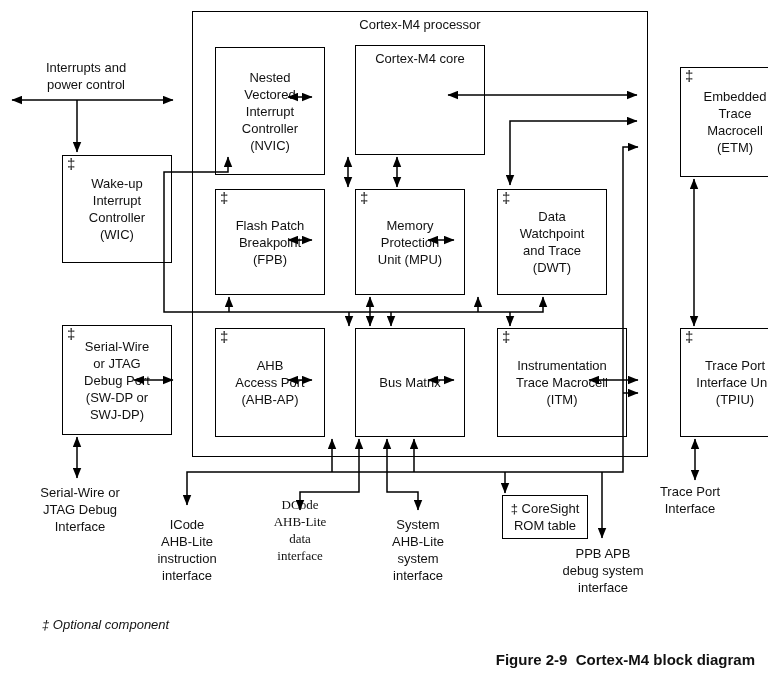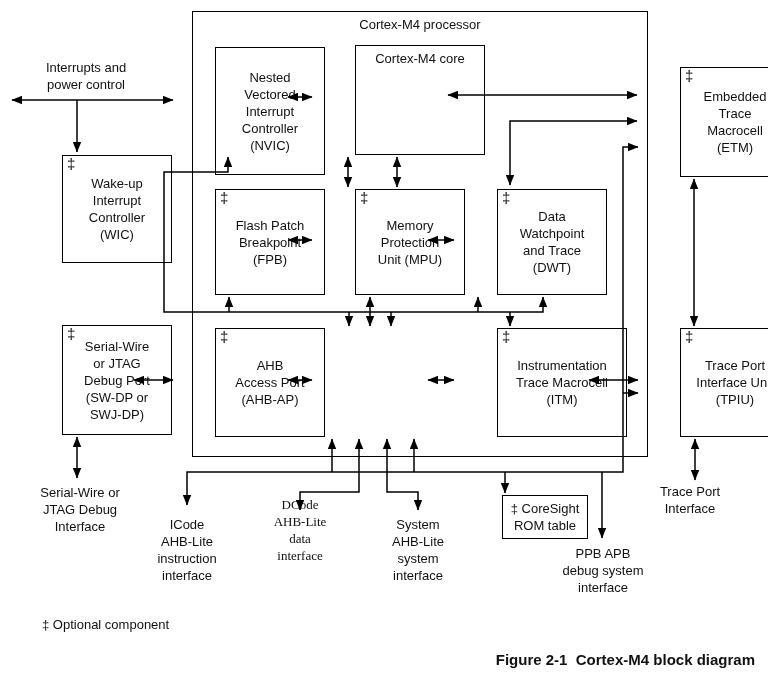--- a/index.html
+++ b/index.html
@@ -9,21 +9,21 @@
     color:#111111;font-size:13px;line-height:17px;overflow:hidden;
   }
   .box{position:absolute;border:1.5px solid #000;background:#fff;box-sizing:border-box;margin-left:40px;}
   .box-text{
     position:absolute;inset:0;display:flex;align-items:center;justify-content:center;
     text-align:center;white-space:pre-line;
   }
   .box-title{position:absolute;top:4px;left:0;width:100%;text-align:center;}
   .dagger{position:absolute;top:0px;left:4px;font-size:15px;line-height:16px;}
   .lbl{position:absolute;text-align:center;white-space:pre-line;}
-  .lbl-left{text-align:left;}
+  .lbl-left{text-align:left;font-style:italic;}
   #caption{
     position:absolute;left:435px;top:651px;width:320px;text-align:right;
     font-weight:bold;font-size:15px;white-space:pre;
   }
   svg.wires{position:absolute;left:0;top:0;pointer-events:none;}
   svg.wires line, svg.wires polyline{stroke:#000;stroke-width:1.5;fill:none;}
 </style>
 </head>
 <body>
 
@@ -80,20 +80,23 @@
 Debug Port
 (SW-DP or
 SWJ-DP)</div>
   </div>
   <div class="box" style="left:175px;top:328px;width:110px;height:109px;">
     <span class="dagger">‡</span>
     <div class="box-text">AHB
 Access Port
 (AHB-AP)</div>
   </div>
+  <div class="box" style="left:315px;top:328px;width:110px;height:109px;">
+    <div class="box-text">Bus Matrix</div>
+  </div>
   <div class="box" style="left:457px;top:328px;width:130px;height:109px;">
     <span class="dagger">‡</span>
     <div class="box-text">Instrumentation
 Trace Macrocell
 (ITM)</div>
   </div>
 
   <div class="box" style="left:640px;top:67px;width:110px;height:110px;">
     <span class="dagger">‡</span>
     <div class="box-text">Embedded
@@ -129,21 +132,21 @@
   <div class="lbl" style="left:368px;top:516px;width:100px;">System
 AHB-Lite
 system
 interface</div>
   <div class="lbl" style="left:543px;top:545px;width:120px;">PPB APB
 debug system
 interface</div>
   <div class="lbl" style="left:640px;top:483px;width:100px;">Trace Port
 Interface</div>
   <div class="lbl lbl-left" style="left:42px;top:616px;width:220px;text-align:left;">‡ Optional component</div>
-  <div id="caption">Figure 2-1  Cortex-M4 block diagram</div>
+  <div id="caption">Figure 2-9  Cortex-M4 block diagram</div>
 
   <svg class="wires" width="768" height="682" viewBox="0 0 768 682">
     <defs>
       <marker id="arr" viewBox="0 0 10 8" markerWidth="11" markerHeight="9" refX="9.5" refY="4" orient="auto-start-reverse" markerUnits="userSpaceOnUse">
         <path d="M0,0 L10,4 L0,8 Z" fill="#000"></path>
       </marker>
     </defs>
 
     <line x1="12" y1="100" x2="173" y2="100" marker-start="url(#arr)" marker-end="url(#arr)"></line>
     <line x1="77" y1="100" x2="77" y2="152" marker-end="url(#arr)"></line>

